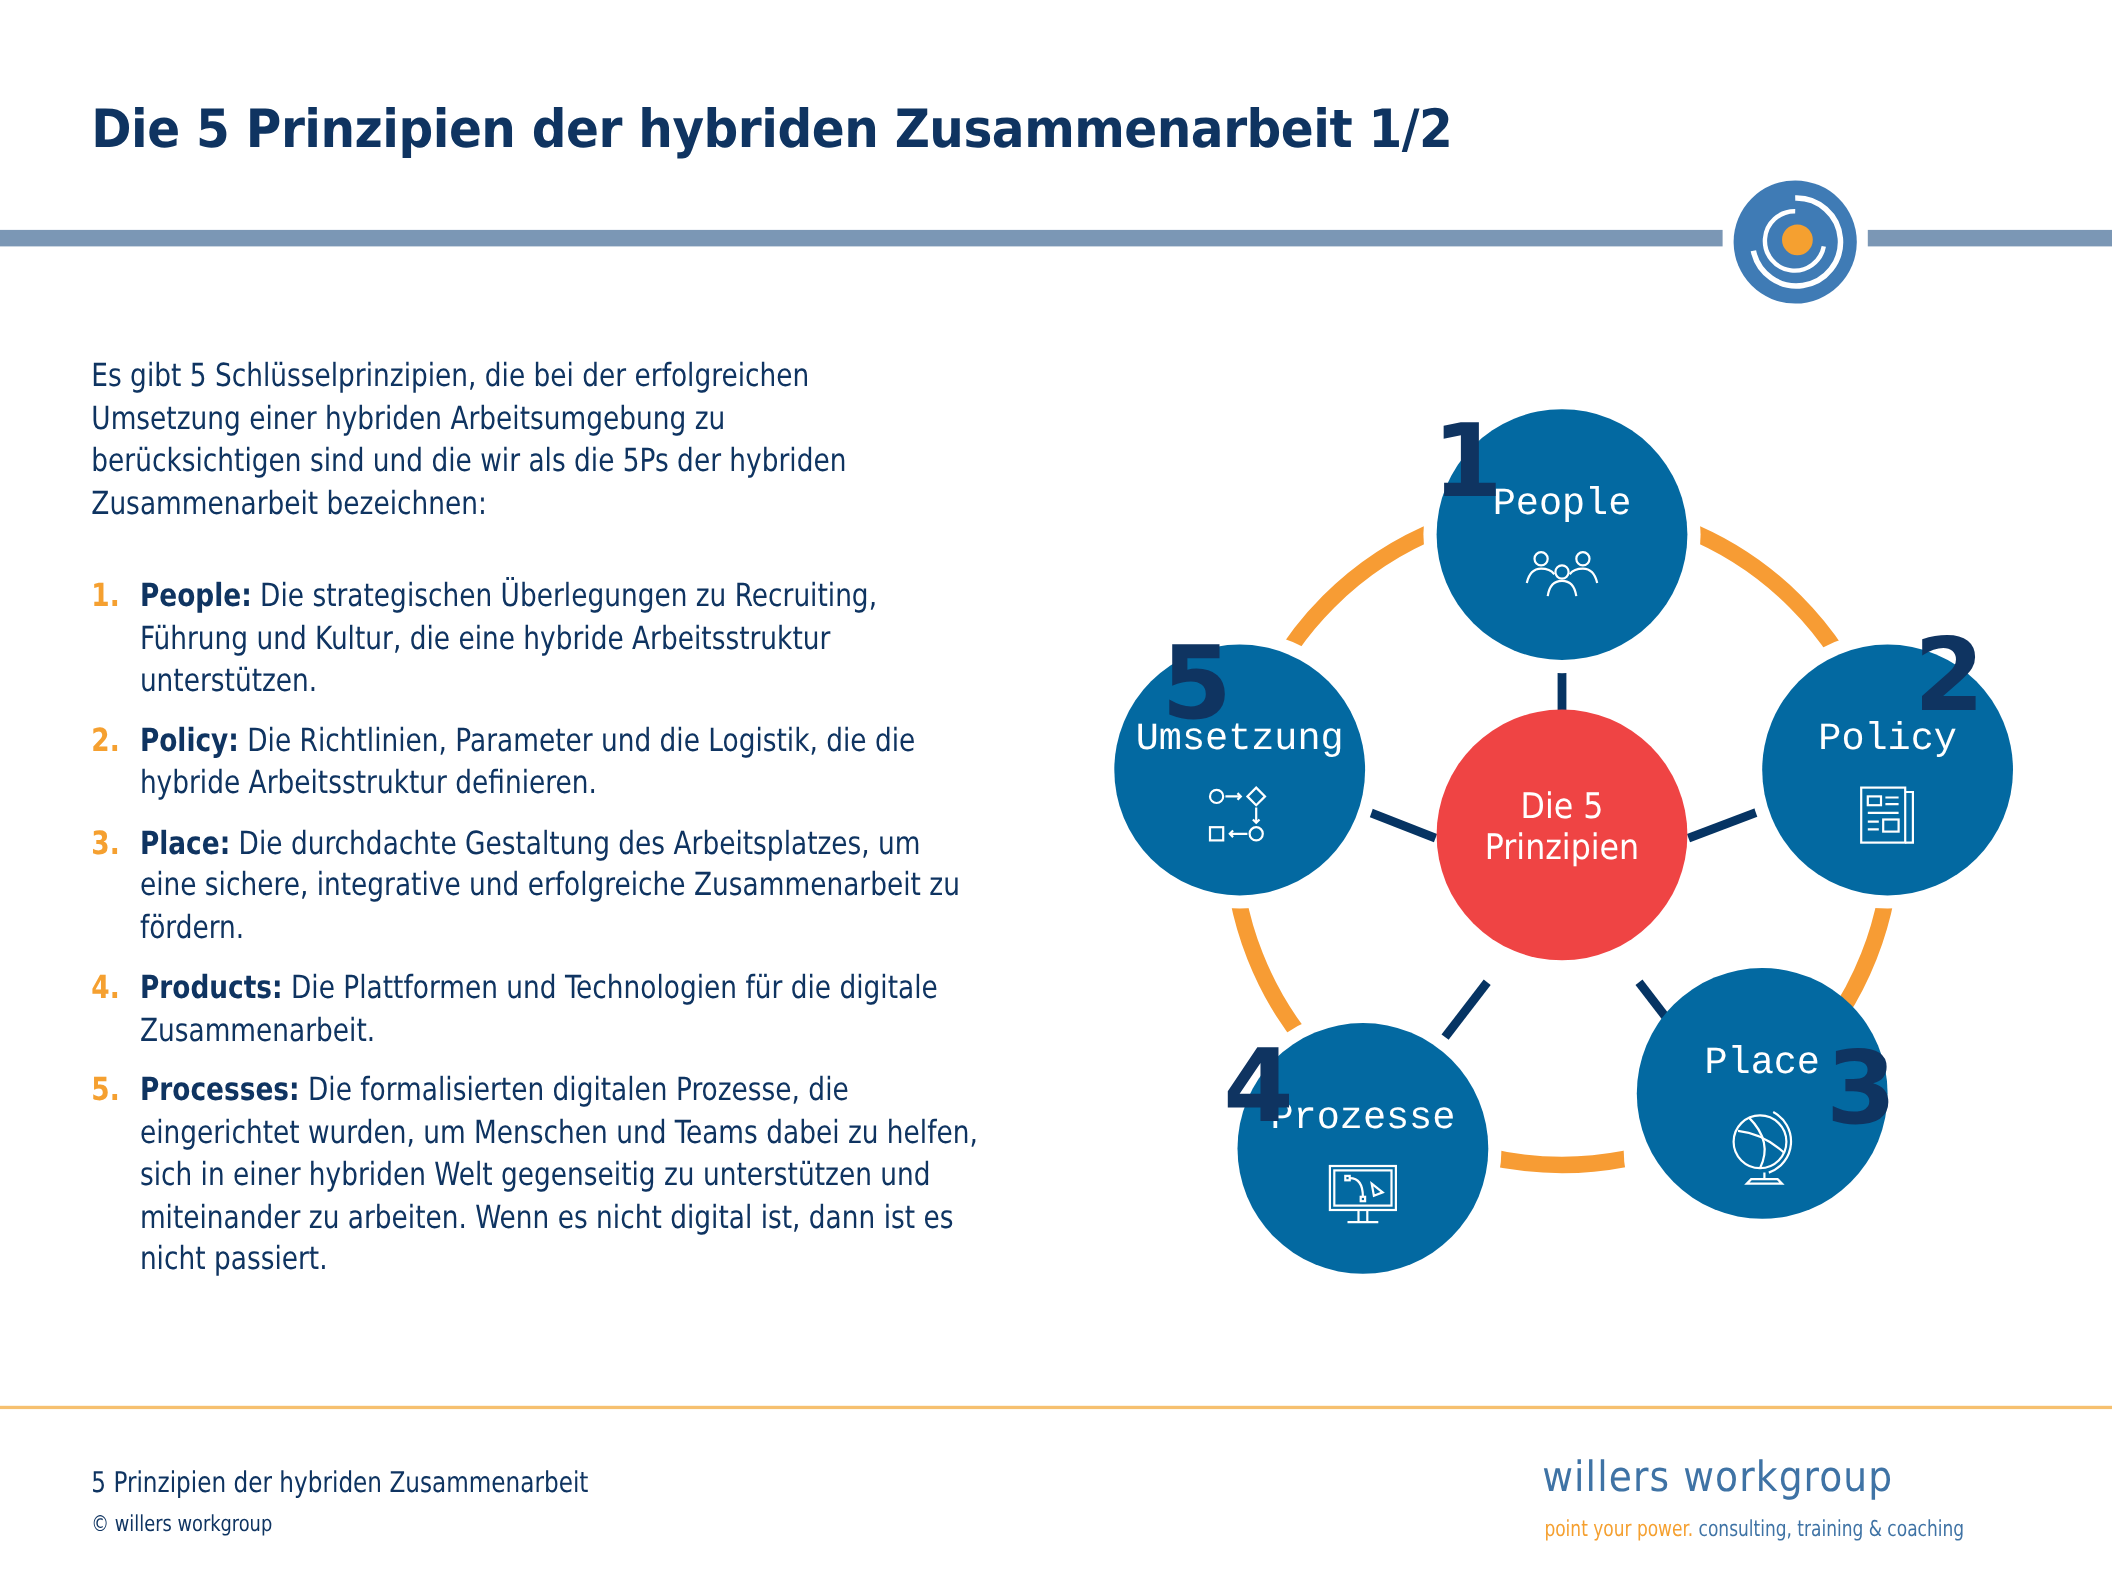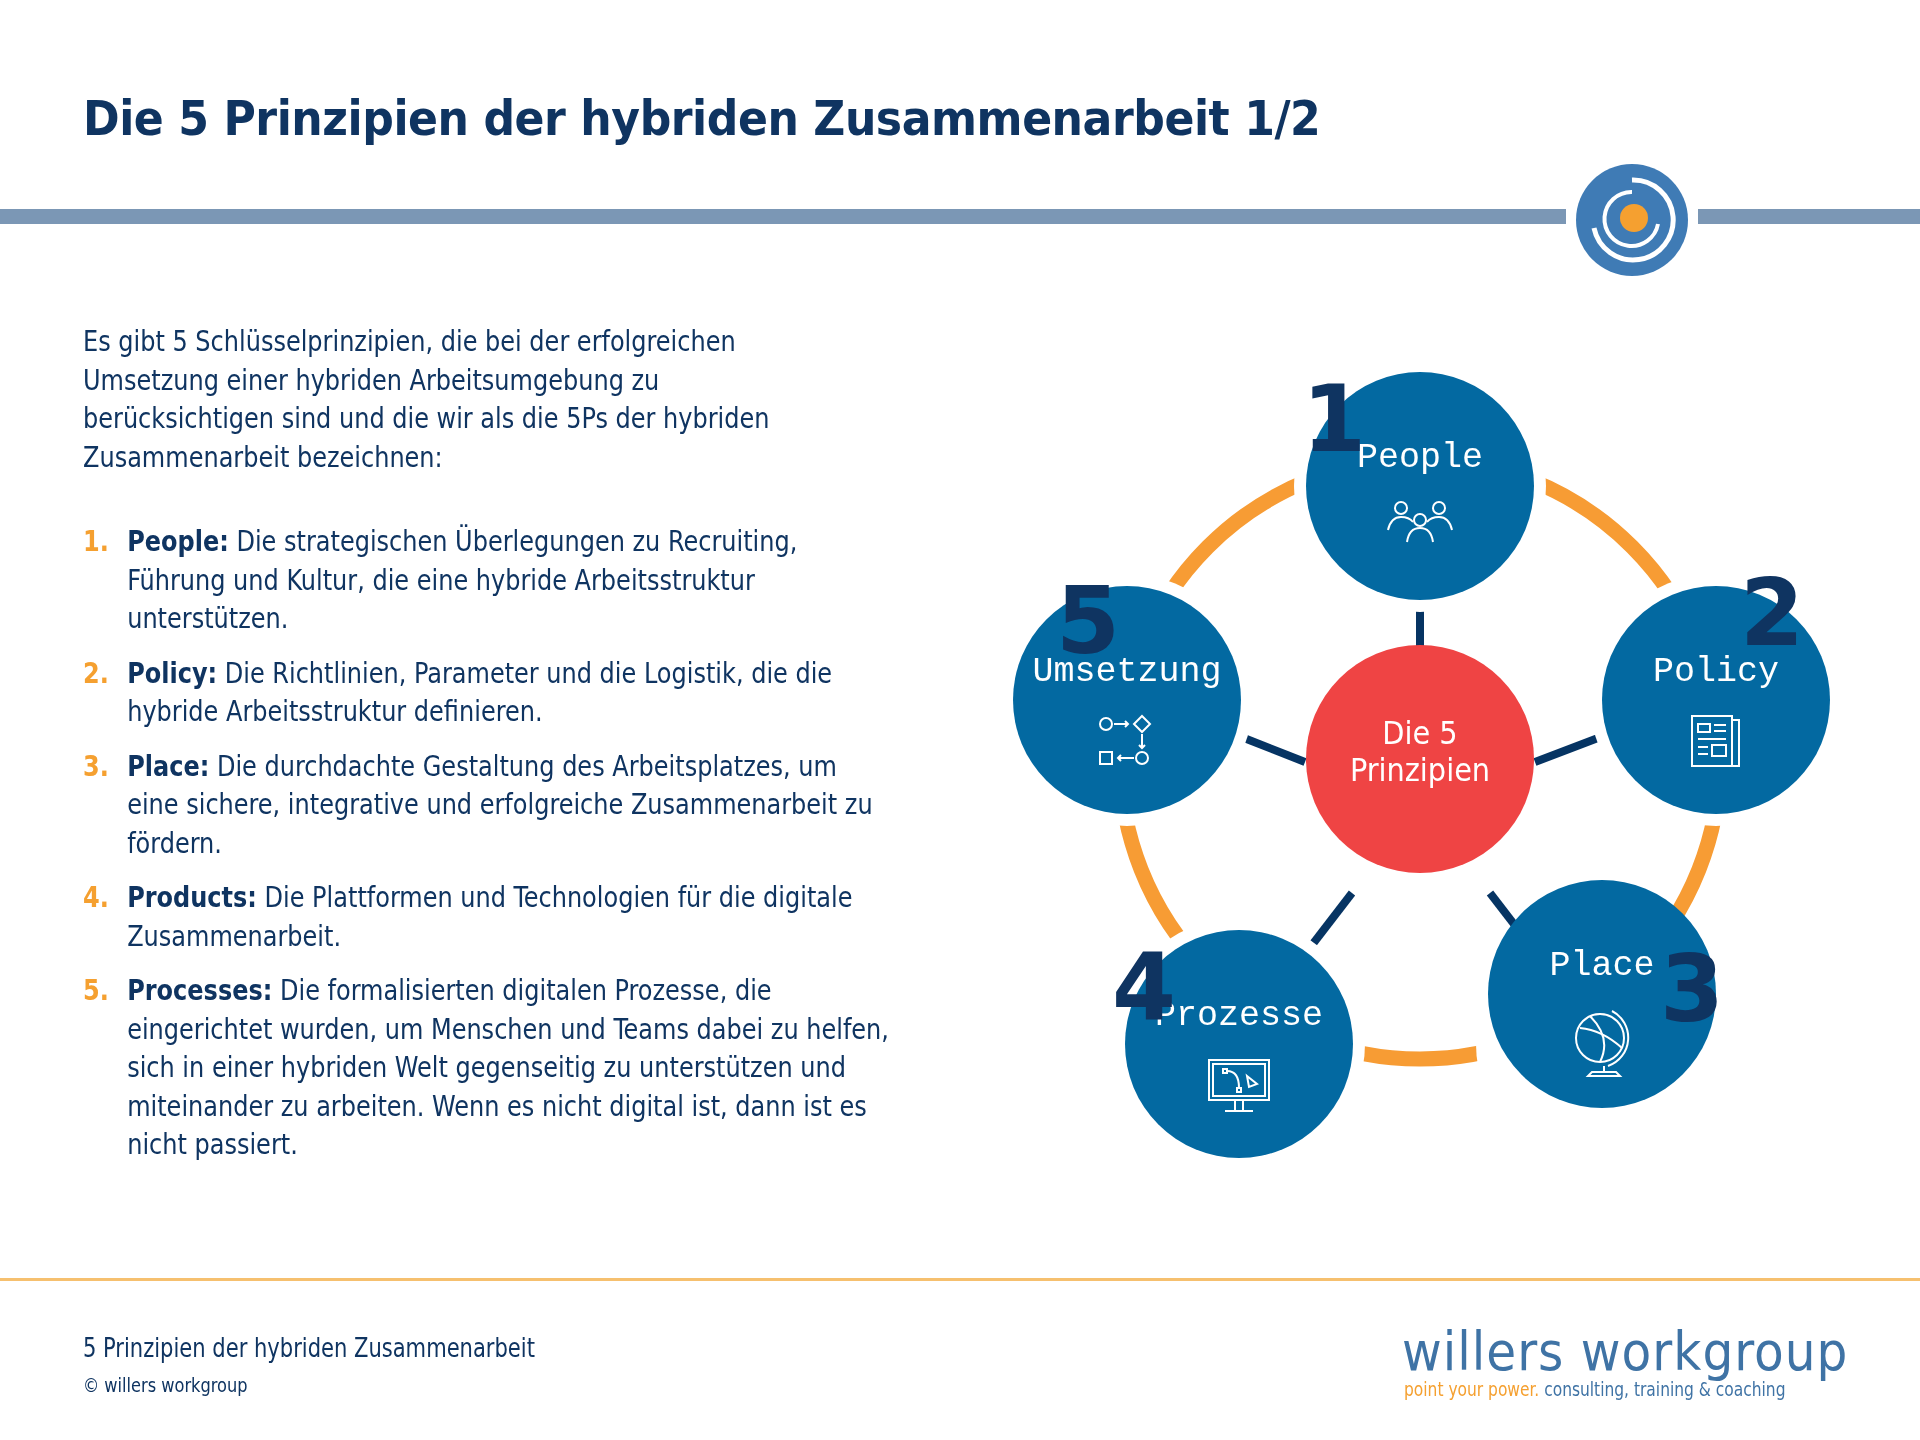--- a/index.html
+++ b/index.html
@@ -18,21 +18,21 @@
   .diagram * { pointer-events:auto; }
   .node { position:absolute; width:228px; height:228px; border-radius:50%; background:#0369a1;font-family:Liberation Mono, monospace; }
   .node .label { position:absolute; left:0; right:0; text-align:center; color:#ffffff; font-size:35px; top:66px; }
   .node .icon { position:absolute; left:50%; top:128px; transform:translateX(-50%); }
   .bignum { position:absolute; font-size:92px; font-weight:bold; color:#0f3461; line-height:1; font-family:"DejaVu Sans", sans-serif; }
   .center { position:absolute; width:228px; height:228px; border-radius:50%; background:#ef4444; left:1306px; top:645px; }
   .center .label { position:absolute; left:0; right:0; top:70px; text-align:center; color:#ffffff; font-size:32px; line-height:37px; }
   .footer-line { position:absolute; left:0; top:1278px; width:1920px; height:3px; background:#f6c06f; }
   .footer-title { position:absolute; left:83px; top:1333px; font-size:26px; color:#0f3461; transform:scaleX(0.9); transform-origin:left top; }
   .footer-copy { position:absolute; left:83px; top:1373px; font-size:20px; color:#0f3461; transform:scaleX(0.9); transform-origin:left top; }
-  .brand { position:absolute; left:1402px; top:1320px; font-size:54px; color:#3f73a5; letter-spacing:1px; white-space:nowrap; }
+  .brand { position:absolute; left:1402px; top:1320px; font-size:38px; color:#3f73a5; letter-spacing:1px; white-space:nowrap; }
   .tagline { position:absolute; left:1404px; top:1377px; font-size:20px; white-space:nowrap; transform:scaleX(0.86); transform-origin:left top; }
   .tagline .a { color:#f5a030; }
   .tagline .b { color:#3f73a5; }
 </style>
 </head>
 <body>
 
 <div class="title">Die 5 Prinzipien der hybriden Zusammenarbeit 1/2</div>
 <div class="bar" style="left:0;width:1566px;"></div>
 <div class="bar" style="left:1698px;width:222px;"></div>

